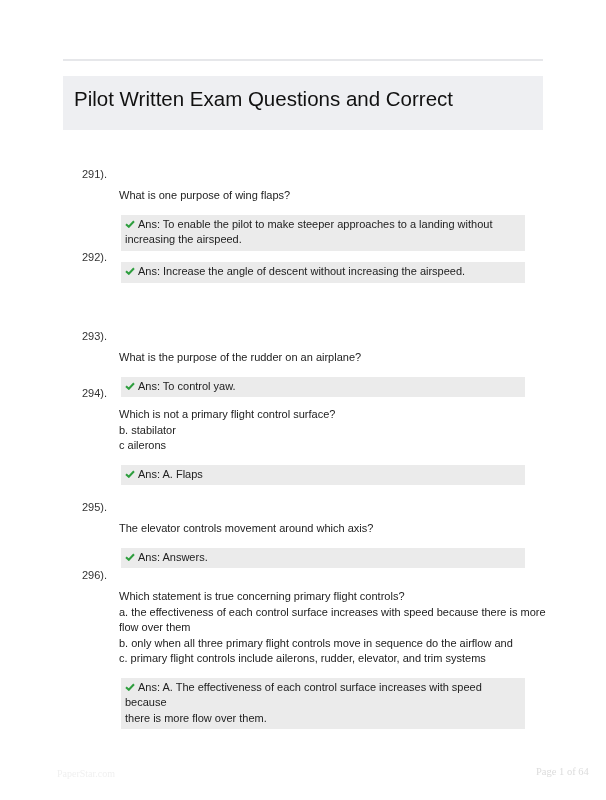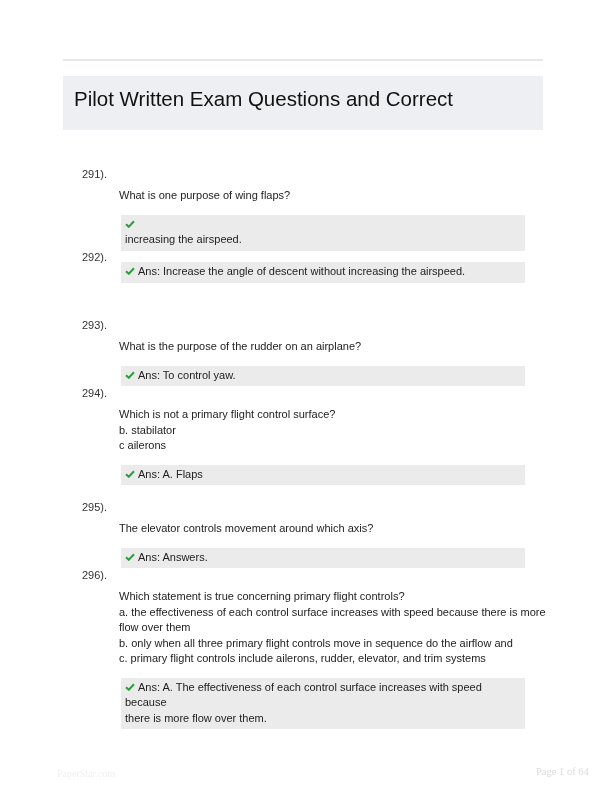--- a/index.html
+++ b/index.html
@@ -30,35 +30,35 @@
 </div>
 
 <div class="qa" style="top:168px">
   <span class="qnum">291).</span>
   <div class="qtext">
     <div>What is one purpose of wing flaps?</div>
   </div>
   <div class="ans">
     <div><svg class="check" viewBox="0 0 10 8">
           <path d="M1 4.2 L3.8 6.8 L9 1.2" stroke="#2e9e3e" stroke-width="2" fill="none"></path>
-        </svg></div>
+        </svg><span>Ans: To enable the pilot to make steeper approaches to a landing without</span></div>
     <div>increasing the airspeed.</div>
   </div>
 </div>
 
 <div class="qa" style="top:251px">
   <span class="qnum">292).</span>
   <div class="ans">
     <div><svg class="check" viewBox="0 0 10 8">
           <path d="M1 4.2 L3.8 6.8 L9 1.2" stroke="#2e9e3e" stroke-width="2" fill="none"></path>
         </svg><span>Ans: Increase the angle of descent without increasing the airspeed.</span></div>
   </div>
 </div>
 
-<div class="qa" style="top:319px">
+<div class="qa" style="top:330px">
   <span class="qnum">293).</span>
   <div class="qtext">
     <div>What is the purpose of the rudder on an airplane?</div>
   </div>
   <div class="ans">
     <div><svg class="check" viewBox="0 0 10 8">
           <path d="M1 4.2 L3.8 6.8 L9 1.2" stroke="#2e9e3e" stroke-width="2" fill="none"></path>
         </svg><span>Ans: To control yaw.</span></div>
   </div>
 </div>

